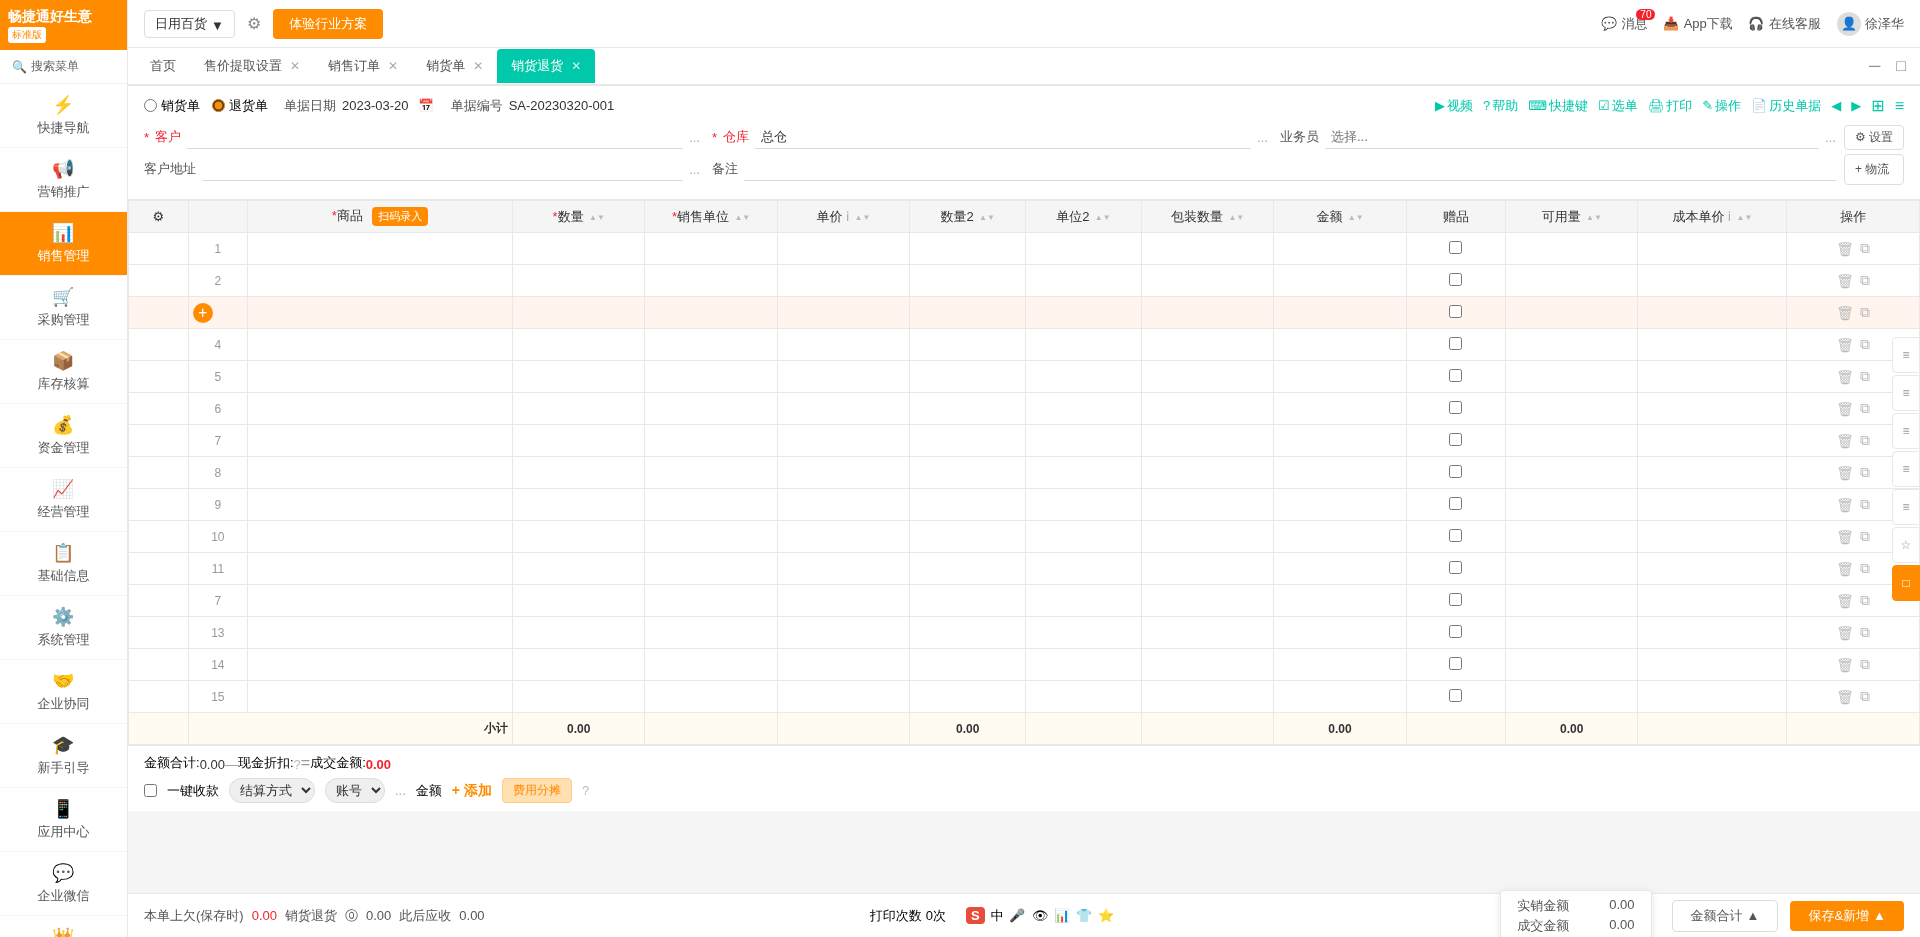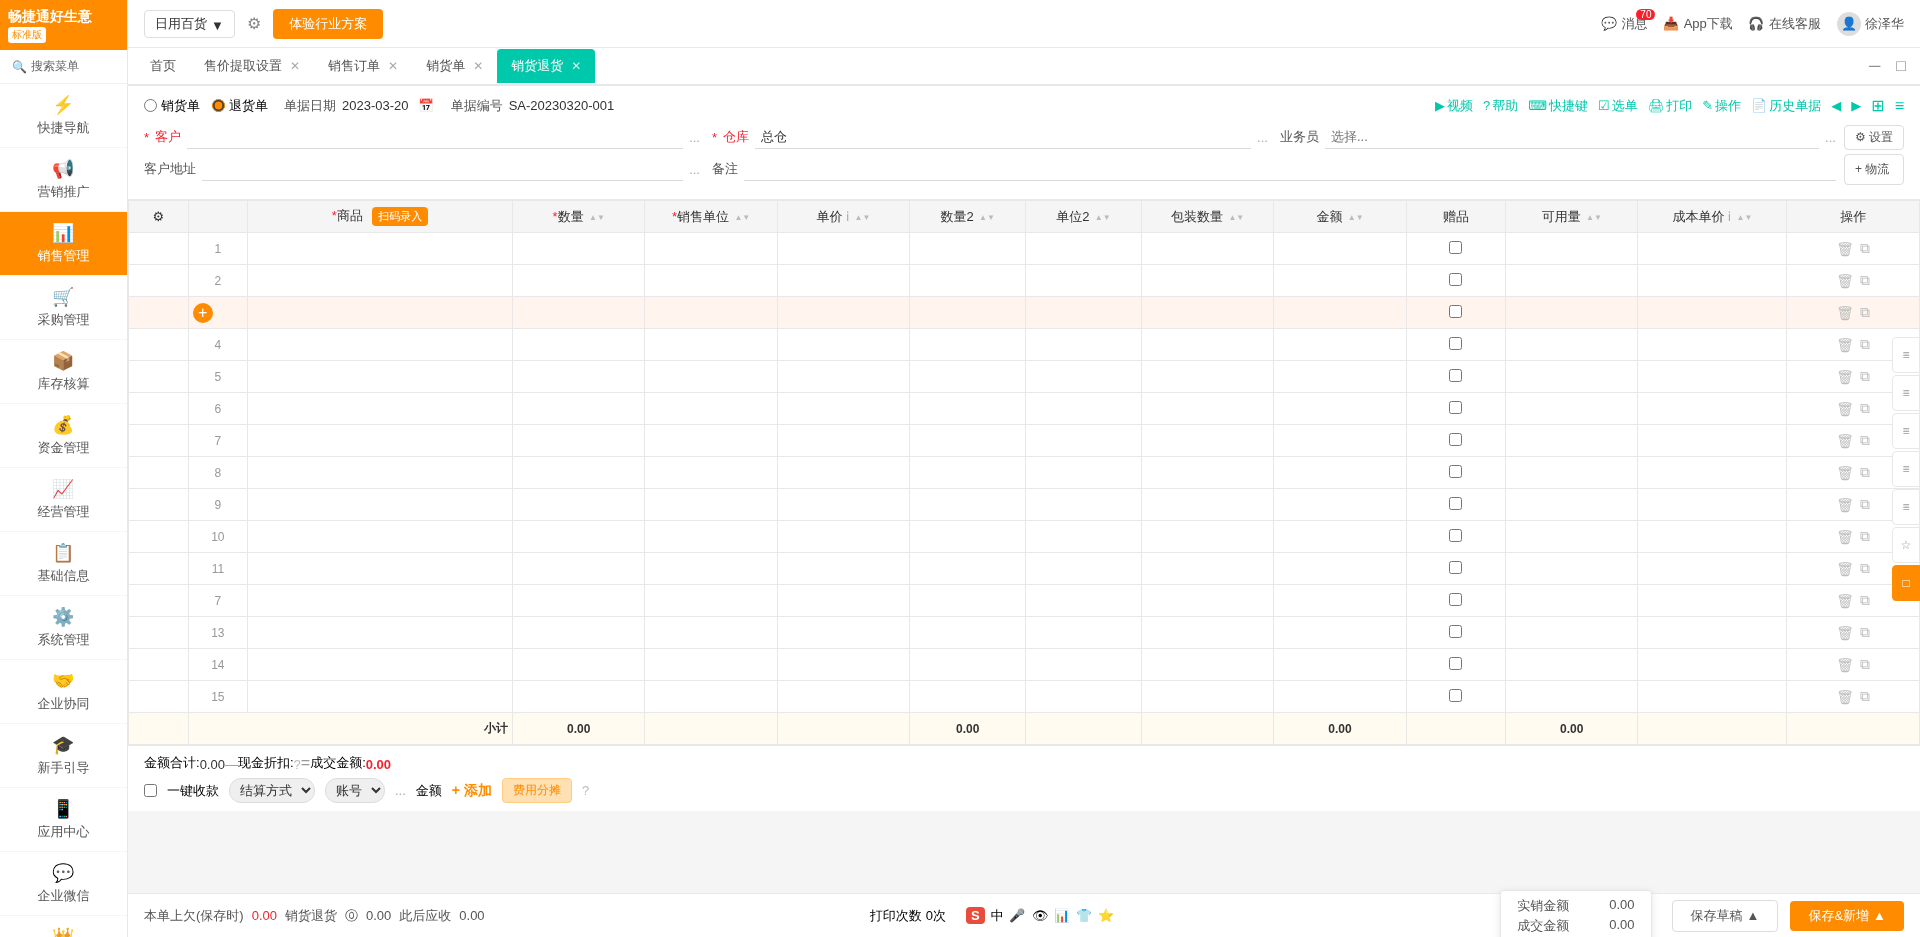--- a/index.html
+++ b/index.html
@@ -882,21 +882,21 @@
             <span>实销金额</span>
             <span>0.00</span>
           </div>
           <div style="display:flex;justify-content:space-between;gap:40px;color:#555;">
             <span>成交金额</span>
             <span>0.00</span>
           </div>
         </div>
       </div>
       <button class="btn-draft">
-        <span>保存草稿</span>
+        <span>金额合计</span>
         <span>▲</span>
       </button>
       <button class="btn-save-new">
         <span>保存&amp;新增</span>
         <span>▲</span>
       </button>
     </div>
   </div>
 
 </div>

